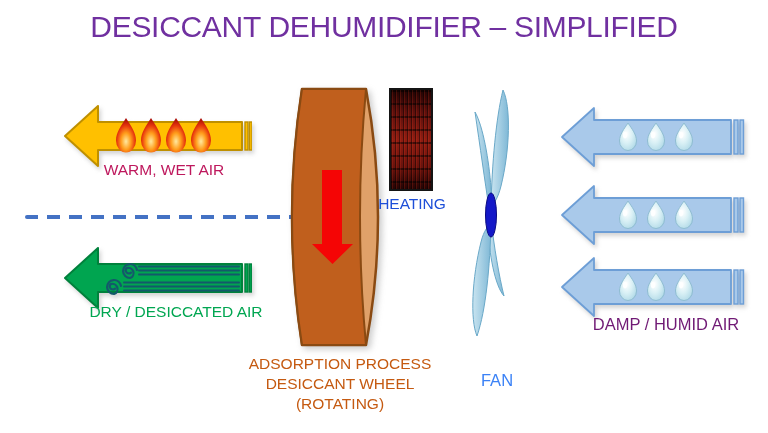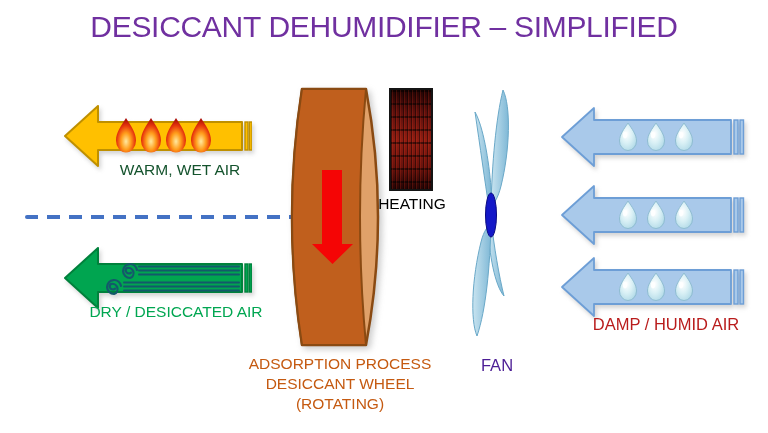--- a/index.html
+++ b/index.html
@@ -70,21 +70,21 @@
     <polygon points="3,32 36,2 36,18 180,18 180,46 36,46 36,62" stroke="#BF9000" stroke-width="2" stroke-linejoin="round" fill="#FFC000"></polygon>
     <rect x="183" y="18" width="3" height="28" stroke="#BF9000" stroke-width="1.4" fill="#FFC000"></rect>
     <rect x="187.5" y="18" width="2.5" height="28" stroke="#BF9000" stroke-width="1.4" fill="#FFC000"></rect>
     <g>
       <use href="#dropFire" x="64" y="32"></use>
       <use href="#dropFire" x="89" y="32"></use>
       <use href="#dropFire" x="114" y="32"></use>
       <use href="#dropFire" x="139" y="32"></use>
     </g>
   </svg>
-  <div class="abs lbl lbl-sm" style="left:62px;top:160px;width:236px;color:#14532d">
+  <div class="abs lbl lbl-sm" style="left:46px;top:160px;width:236px;color:#be185d">
     <div>WARM, WET AIR</div>
   </div>
 
   <div id="divider" class="abs"></div>
 
   <svg class="abs arrow-svg" style="left:62px;top:246px" width="190" height="64" viewBox="0 0 190 64">
     <polygon points="3,32 36,2 36,18 180,18 180,46 36,46 36,62" stroke="#00813C" stroke-width="2" stroke-linejoin="round" fill="#00A550"></polygon>
     <rect x="183" y="18" width="3" height="28" stroke="#00813C" stroke-width="1.4" fill="#00A550"></rect>
     <rect x="187.5" y="18" width="2.5" height="28" stroke="#00813C" stroke-width="1.4" fill="#00A550"></rect>
     <g stroke="#14586B" stroke-width="2" stroke-linecap="round">
@@ -107,32 +107,32 @@
     <path d="M14,5 L78,5 Q66,133 78,261 L14,261 Q-6,133 14,5 Z" stroke="#8A4A12" stroke-width="2" stroke-linejoin="round" fill="#C05F1D"></path>
     <polygon points="34,86 54,86 54,160 65,160 44.5,180 24,160 34,160" fill="#F50505"></polygon>
   </svg>
   <div class="abs lbl lbl-sm" style="left:242px;top:354px;width:196px;color:#C55A11">
     <div>ADSORPTION PROCESS</div>
     <div>DESICCANT WHEEL</div>
     <div>(ROTATING)</div>
   </div>
 
   <div id="heating-el" class="abs"></div>
-  <div class="abs lbl lbl-sm" style="left:370px;top:194px;width:84px;color:#000000">HEATING</div>
+  <div class="abs lbl lbl-sm" style="left:370px;top:194px;width:84px;color:#1d4ed8">HEATING</div>
 
   <svg class="abs" style="left:458px;top:84px" width="66" height="272" viewBox="0 0 66 272">
     <g fill="url(#gradBlade)" stroke="#69A8C8" stroke-width="1">
       <path d="M33,122 C34,80 38,34 45,6 C53,22 52,66 43,102 C40,114 36,120 33,122 Z"></path>
       <path d="M31,124 C27,98 22,62 17,28 C25,42 31,76 33,104 C34,114 33,120 31,124 Z"></path>
       <path d="M33,136 C36,162 41,192 46,212 C37,202 31,170 30,142 C30,136 31,134 33,136 Z"></path>
       <path d="M33,140 C32,182 28,226 19,252 C12,236 14,194 23,158 C26,146 30,142 33,140 Z"></path>
     </g>
     <ellipse cx="33" cy="131" rx="5.5" ry="22" stroke="#0A0A80" stroke-width="1" fill="#1418C8"></ellipse>
   </svg>
-  <div class="abs lbl lbl-md" style="left:462px;top:355px;width:70px;color:#4c1d95">FAN</div>
+  <div class="abs lbl lbl-md" style="left:462px;top:370px;width:70px;color:#3b82f6">FAN</div>
 
   <svg class="abs arrow-svg" style="left:560px;top:106px" width="186" height="62" viewBox="0 0 186 62">
     <polygon points="2,31 34,2 34,14 171,14 171,48 34,48 34,60" stroke="#6D9ED6" stroke-width="1.8" stroke-linejoin="round" fill="#A9C9EA"></polygon>
     <rect x="174" y="14" width="4" height="34" stroke="#6D9ED6" stroke-width="1.4" fill="#A9C9EA"></rect>
     <rect x="180" y="14" width="3.5" height="34" stroke="#6D9ED6" stroke-width="1.4" fill="#A9C9EA"></rect>
     <g>
       <use href="#dropWater" x="68" y="31"></use>
       <use href="#dropWater" x="96" y="31"></use>
       <use href="#dropWater" x="124" y="31"></use>
     </g>
@@ -150,15 +150,15 @@
   <svg class="abs arrow-svg" style="left:560px;top:256px" width="186" height="62" viewBox="0 0 186 62">
     <polygon points="2,31 34,2 34,14 171,14 171,48 34,48 34,60" stroke="#6D9ED6" stroke-width="1.8" stroke-linejoin="round" fill="#A9C9EA"></polygon>
     <rect x="174" y="14" width="4" height="34" stroke="#6D9ED6" stroke-width="1.4" fill="#A9C9EA"></rect>
     <rect x="180" y="14" width="3.5" height="34" stroke="#6D9ED6" stroke-width="1.4" fill="#A9C9EA"></rect>
     <g>
       <use href="#dropWater" x="68" y="31"></use>
       <use href="#dropWater" x="96" y="31"></use>
       <use href="#dropWater" x="124" y="31"></use>
     </g>
   </svg>
-  <div class="abs lbl lbl-md" style="left:570px;top:314px;width:192px;color:#b91c1c">DAMP / HUMID AIR</div>
+  <div class="abs lbl lbl-md" style="left:570px;top:314px;width:192px;color:#701a75">DAMP / HUMID AIR</div>
 
 </div>
 
 </body></html>

